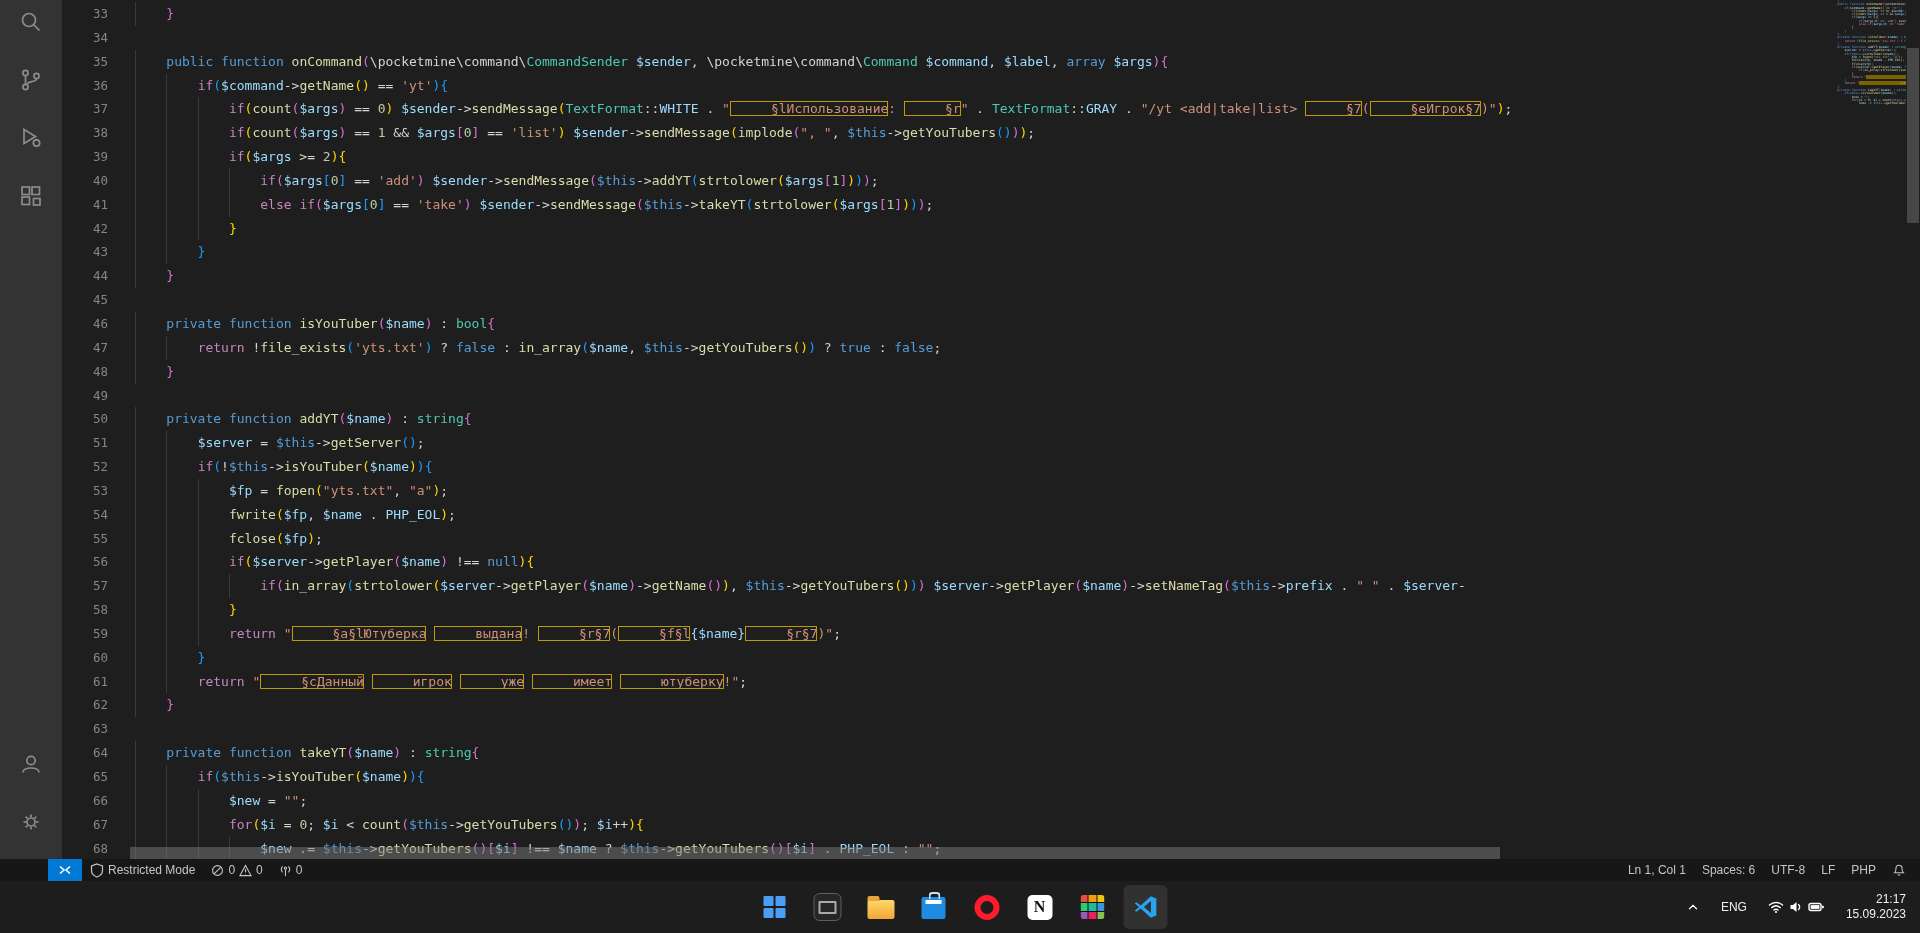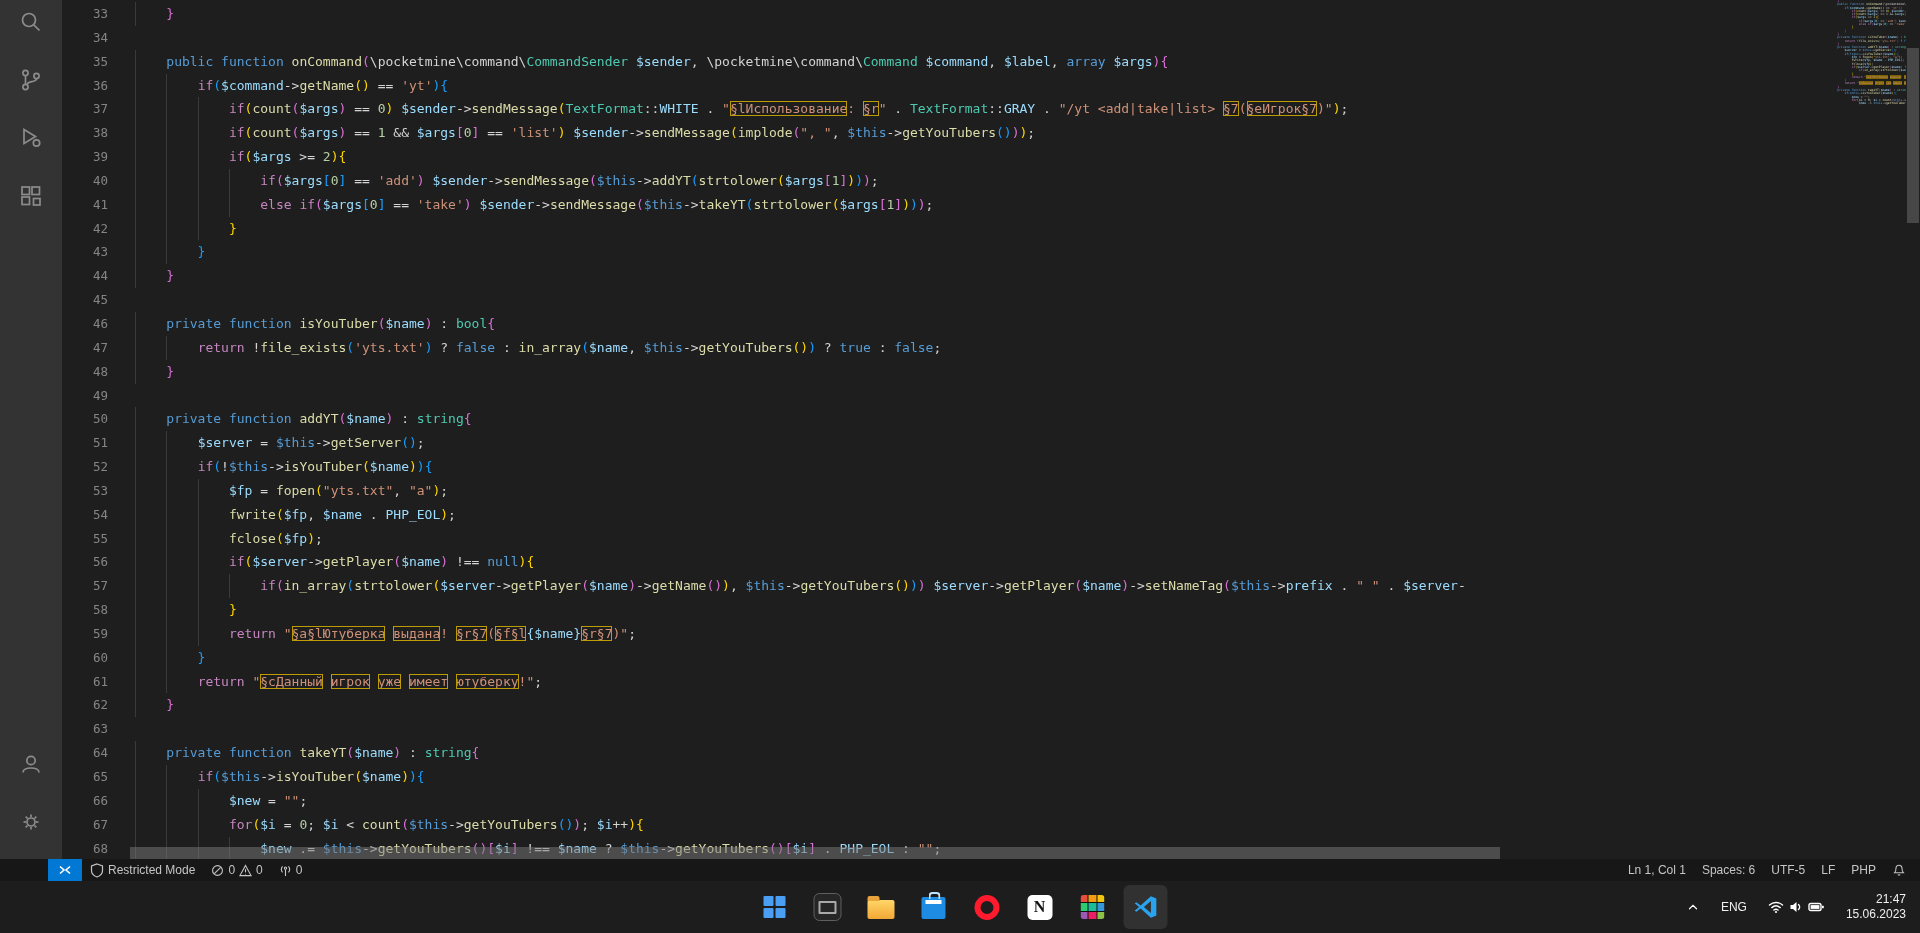--- a/index.html
+++ b/index.html
@@ -18,21 +18,21 @@
   
   .editor{position:absolute;left:62px;top:0;width:1858px;height:859px;overflow:hidden;background:#1e1e1e;}
   #code{position:absolute;left:0;top:2px;font:13px/23.85px "DejaVu Sans Mono",monospace;white-space:pre;}
   .line{height:23.85px;position:relative;white-space:pre;}
   .ln{display:inline-block;width:46px;text-align:right;color:#858585;margin-right:27px;font-size:12.5px;}
   .guide{position:absolute;top:0;height:100%;width:1px;background:#3a3a3a;}
   .tk-k{color:#569cd6}.tk-c{color:#c586c0}.tk-f{color:#dcdcaa}.tk-v{color:#9cdcfe}
   .tk-t{color:#569cd6}.tk-s{color:#ce9178}.tk-n{color:#b5cea8}.tk-y{color:#4ec9b0}
   .tk-p{color:#d4d4d4}.tk-g{color:#ffd700}.tk-o{color:#da70d6}.tk-b{color:#179fff}
   .tk-i{color:#9cdcfe}
-  .tk-u{color:#ce9178;outline:1px solid #bd9b03;outline-offset:-1px;}
+  .tk-u{color:#ce9178;outline:1px solid #bd9b03;outline-offset:-1px;padding-left:41px;}
 
   .minimap{position:absolute;right:14px;top:0;width:76px;height:180px;overflow:hidden;background:#1e1e1e;}
   .mline{white-space:pre;font:3px/3.3px "DejaVu Sans Mono",monospace;}
   .minimap .tk-u{outline:none;background:#7a6200;}
 
   .vscroll{position:absolute;right:0;top:0;width:14px;height:859px;}
   .vthumb{position:absolute;top:48px;right:1px;width:12px;height:175px;background:rgba(121,121,121,0.45);}
   .hscroll{position:absolute;left:11px;bottom:0;height:12px;right:20px;}
   .hthumb{position:absolute;left:57px;width:1370px;height:12px;background:rgba(121,121,121,0.5);}
 
@@ -222,21 +222,21 @@
             <circle cx="7" cy="4.5" r="1.2"></circle>
             <path d="M3.8 2.5 C2.2 4.5 2.2 7 3.8 9"></path>
             <path d="M10.2 2.5 C11.8 4.5 11.8 7 10.2 9"></path>
           </svg>
         <span>0</span>
       </div>
     </div>
     <div class="sb-right">
       <div class="sb-item">Ln 1, Col 1</div>
       <div class="sb-item">Spaces: 6</div>
-      <div class="sb-item">UTF-5</div>
+      <div class="sb-item">UTF-8</div>
       <div class="sb-item">LF</div>
       <div class="sb-item">PHP</div>
       <div class="sb-item">
         <svg width="14" height="15" viewBox="0 0 16 16">
             <path d="M8 2 C5.5 2 4.5 4 4.5 6 C4.5 9 3 10.5 3 10.5 H13 C13 10.5 11.5 9 11.5 6 C11.5 4 10.5 2 8 2 Z"></path>
             <path d="M6.8 12.5 C7 13.6 9 13.6 9.2 12.5"></path>
           </svg>
       </div>
     </div>
   </div>
@@ -308,20 +308,20 @@
             <path d="M10.5 5.5 C12 7 12 9 10.5 10.5"></path>
           </svg>
         <svg width="17" height="16" viewBox="0 0 17 16">
             <rect x="1" y="4.5" width="12" height="7" rx="1.8"></rect>
             <rect x="2.6" y="6.1" width="8.8" height="3.8" fill="#fff" stroke="none"></rect>
             <rect x="14" y="6.8" width="1.8" height="2.4" fill="#fff" stroke="none"></rect>
           </svg>
       </button>
       <button class="tray-btn clock">
         <span>
-          <span style="display:block">21:47</span>
-          <span style="display:block">15.06.2023</span>
+          <span style="display:block">21:17</span>
+          <span style="display:block">15.09.2023</span>
         </span>
       </button>
     </div>
   </div>
 
 </div>
 
 </body></html>

